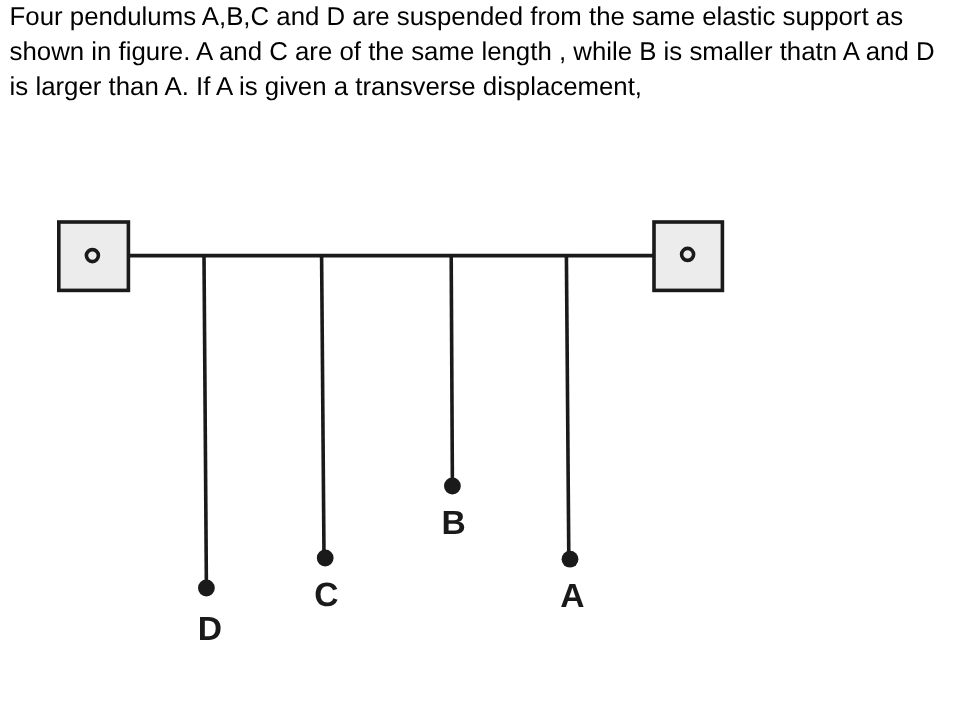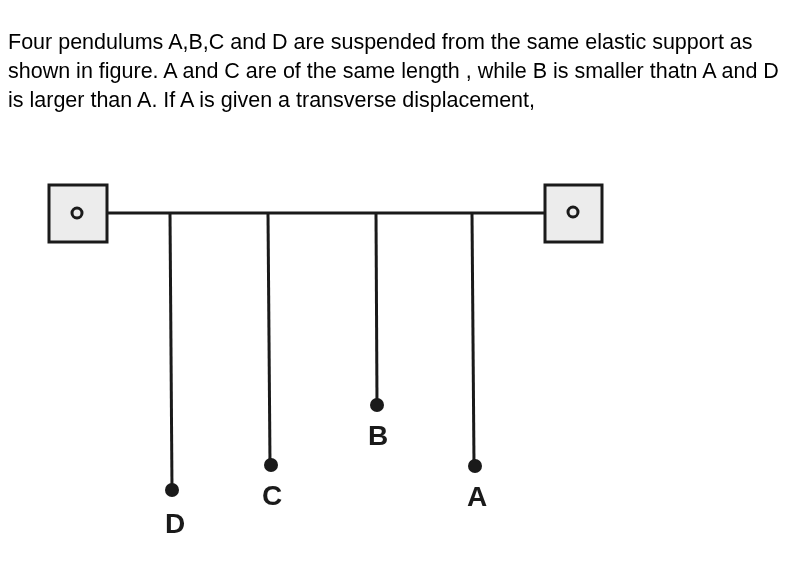--- a/index.html
+++ b/index.html
@@ -1,17 +1,17 @@
 <!DOCTYPE html>
 <html><head>
 <meta charset="utf-8">
 <style>
   html,body{margin:0;padding:0;background:#fff;}
   body{width:800px;height:585px;position:relative;overflow:hidden;font-family:"Liberation Sans",sans-serif;color:#000;}
-  .question{position:absolute;left:8px;top:28px;width:790px;font-size:21.5px;line-height:29px;margin:0;}
+  .question{position:absolute;left:8px;top:0;width:790px;font-size:21.5px;line-height:29px;margin:0;}
   svg{position:absolute;left:0;top:0;}
   .lbl{font-family:"Liberation Sans",sans-serif;font-weight:bold;font-size:28px;fill:#1a1a1a;}
 </style>
 </head>
 <body>
 
 <p class="question">Four pendulums A,B,C and D are suspended from the same elastic support as shown in figure. A and C are of the same length , while B is smaller thatn A and D is larger than A. If A is given a transverse displacement,</p>
 
 <svg width="800" height="585">
   <g>

